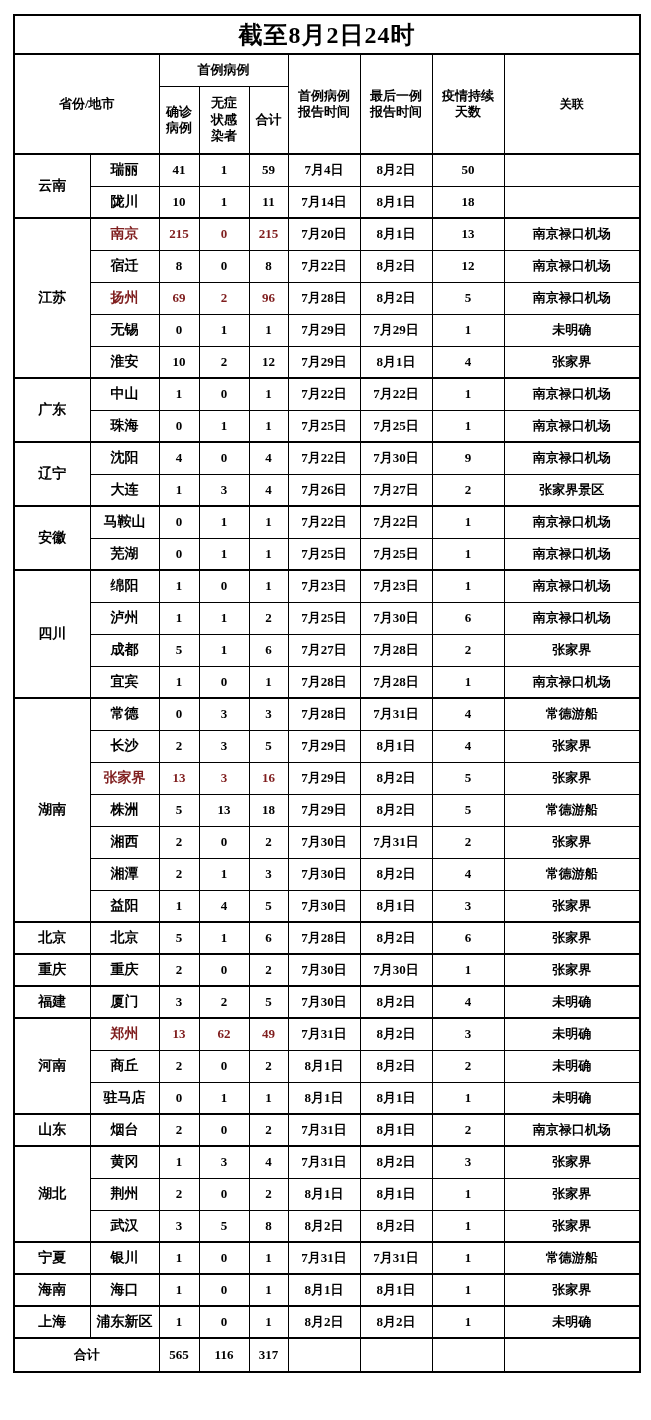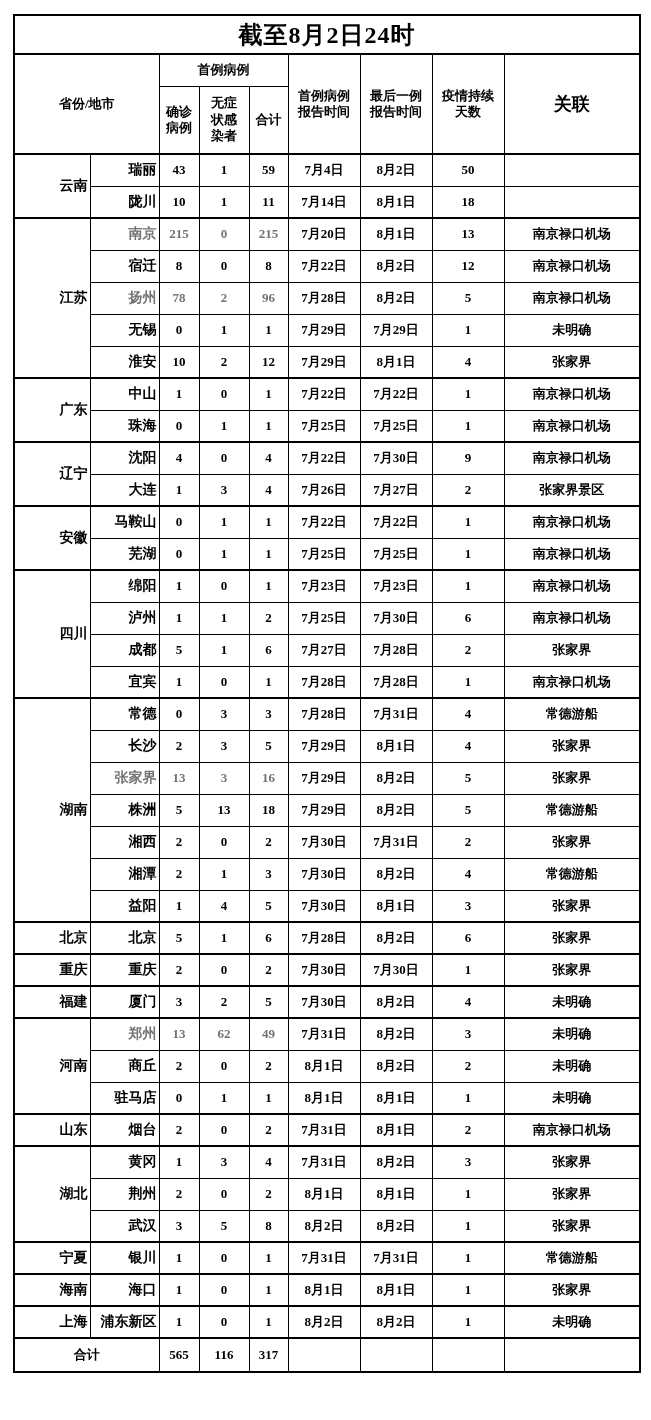--- a/index.html
+++ b/index.html
@@ -28,26 +28,26 @@
   }
   .title-cell {
     font-size: 24px;
     height: 39px;
     border-bottom: 2px solid #000;
     letter-spacing: 1px;
   }
   .hdr { white-space: pre-line; line-height: 1.25; font-size: 13px; }
   .hdr-top { height: 32px; }
   .hdr-sub td { height: 68px; }
-  .assoc-hdr { font-size: 18px; }
+  .assoc-hdr { font-size: 12px; }
   tbody td { height: 32px; }
-  tbody td.province, tbody td.city { font-size: 14px; text-align: right; }
+  tbody td.province, tbody td.city { font-size: 14px; }
   tbody tr.group-first td { border-top: 2px solid #000; }
   tr.total-row td { border-top: 2px solid #000; height: 34px; }
-  .hl { color: #737373; }
+  .hl { color: #7f1d1d; }
 </style>
 </head>
 <body>
 
 <table class="cases">
   <colgroup>
     <col style="width:76px">
     <col style="width:69px">
     <col style="width:40px">
     <col style="width:50px">
@@ -78,21 +78,21 @@
       <td class="hdr">无症
 状感
 染者</td>
       <td class="hdr">合计</td>
     </tr>
   </thead>
   <tbody>
       <tr class="group-first">
         <td rowspan="2" class="province">云南</td>
         <td class="city">瑞丽</td>
-        <td>43</td>
+        <td>41</td>
         <td>1</td>
         <td>59</td>
         <td>7月4日</td>
         <td>8月2日</td>
         <td>50</td>
         <td></td>
       </tr>
       <tr>
         <td class="city">陇川</td>
         <td>10</td>
@@ -119,21 +119,21 @@
         <td>8</td>
         <td>0</td>
         <td>8</td>
         <td>7月22日</td>
         <td>8月2日</td>
         <td>12</td>
         <td>南京禄口机场</td>
       </tr>
       <tr>
         <td class="city hl">扬州</td>
-        <td class="hl">78</td>
+        <td class="hl">69</td>
         <td class="hl">2</td>
         <td class="hl">96</td>
         <td>7月28日</td>
         <td>8月2日</td>
         <td>5</td>
         <td>南京禄口机场</td>
       </tr>
       <tr>
         <td class="city">无锡</td>
         <td>0</td>

